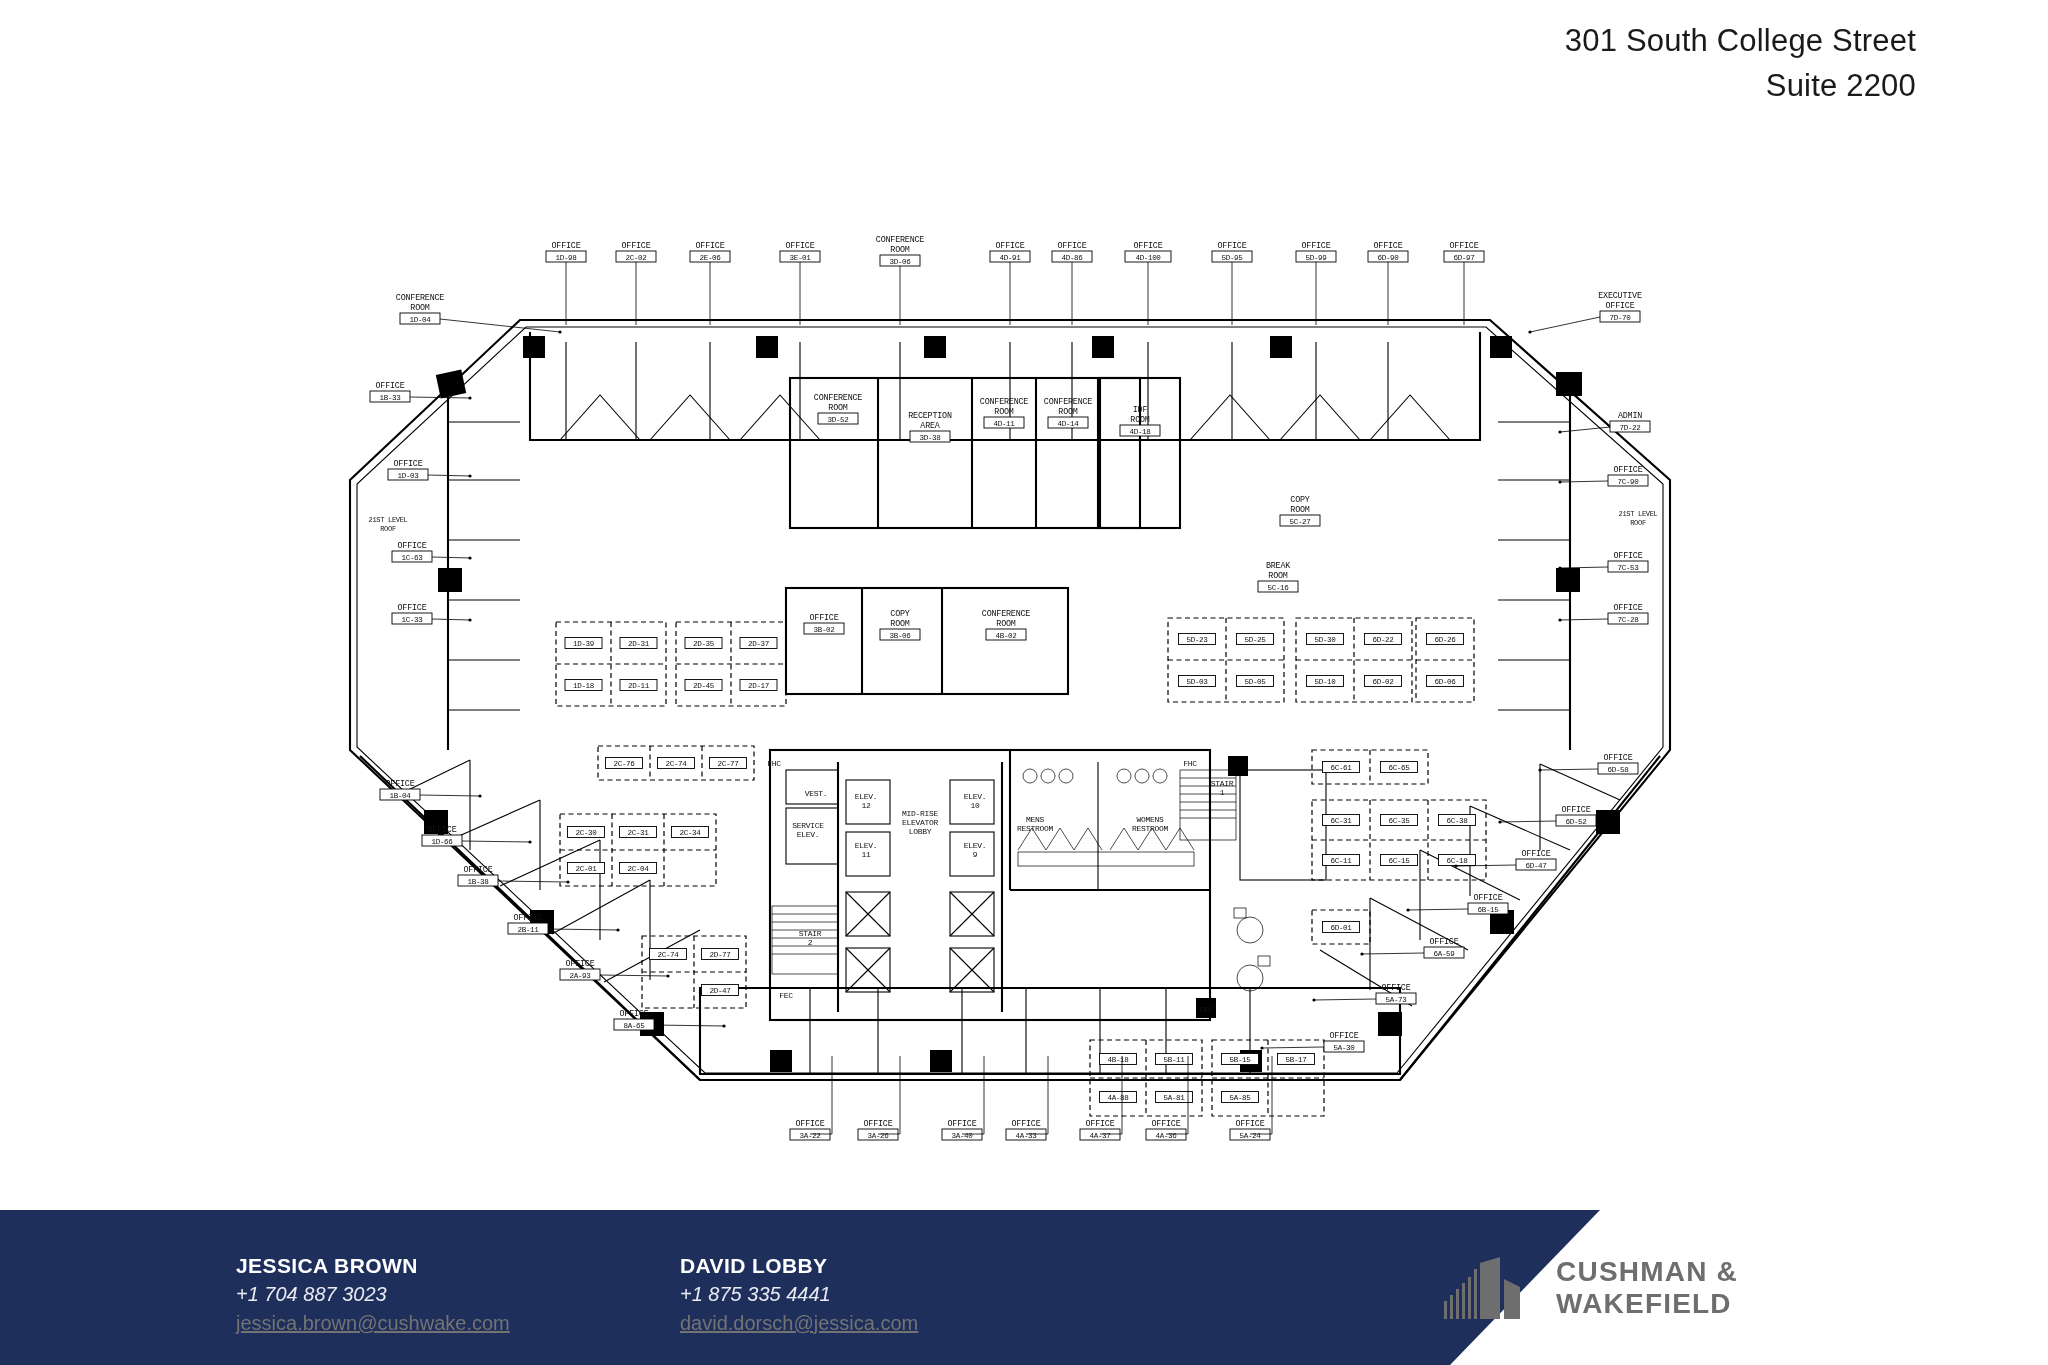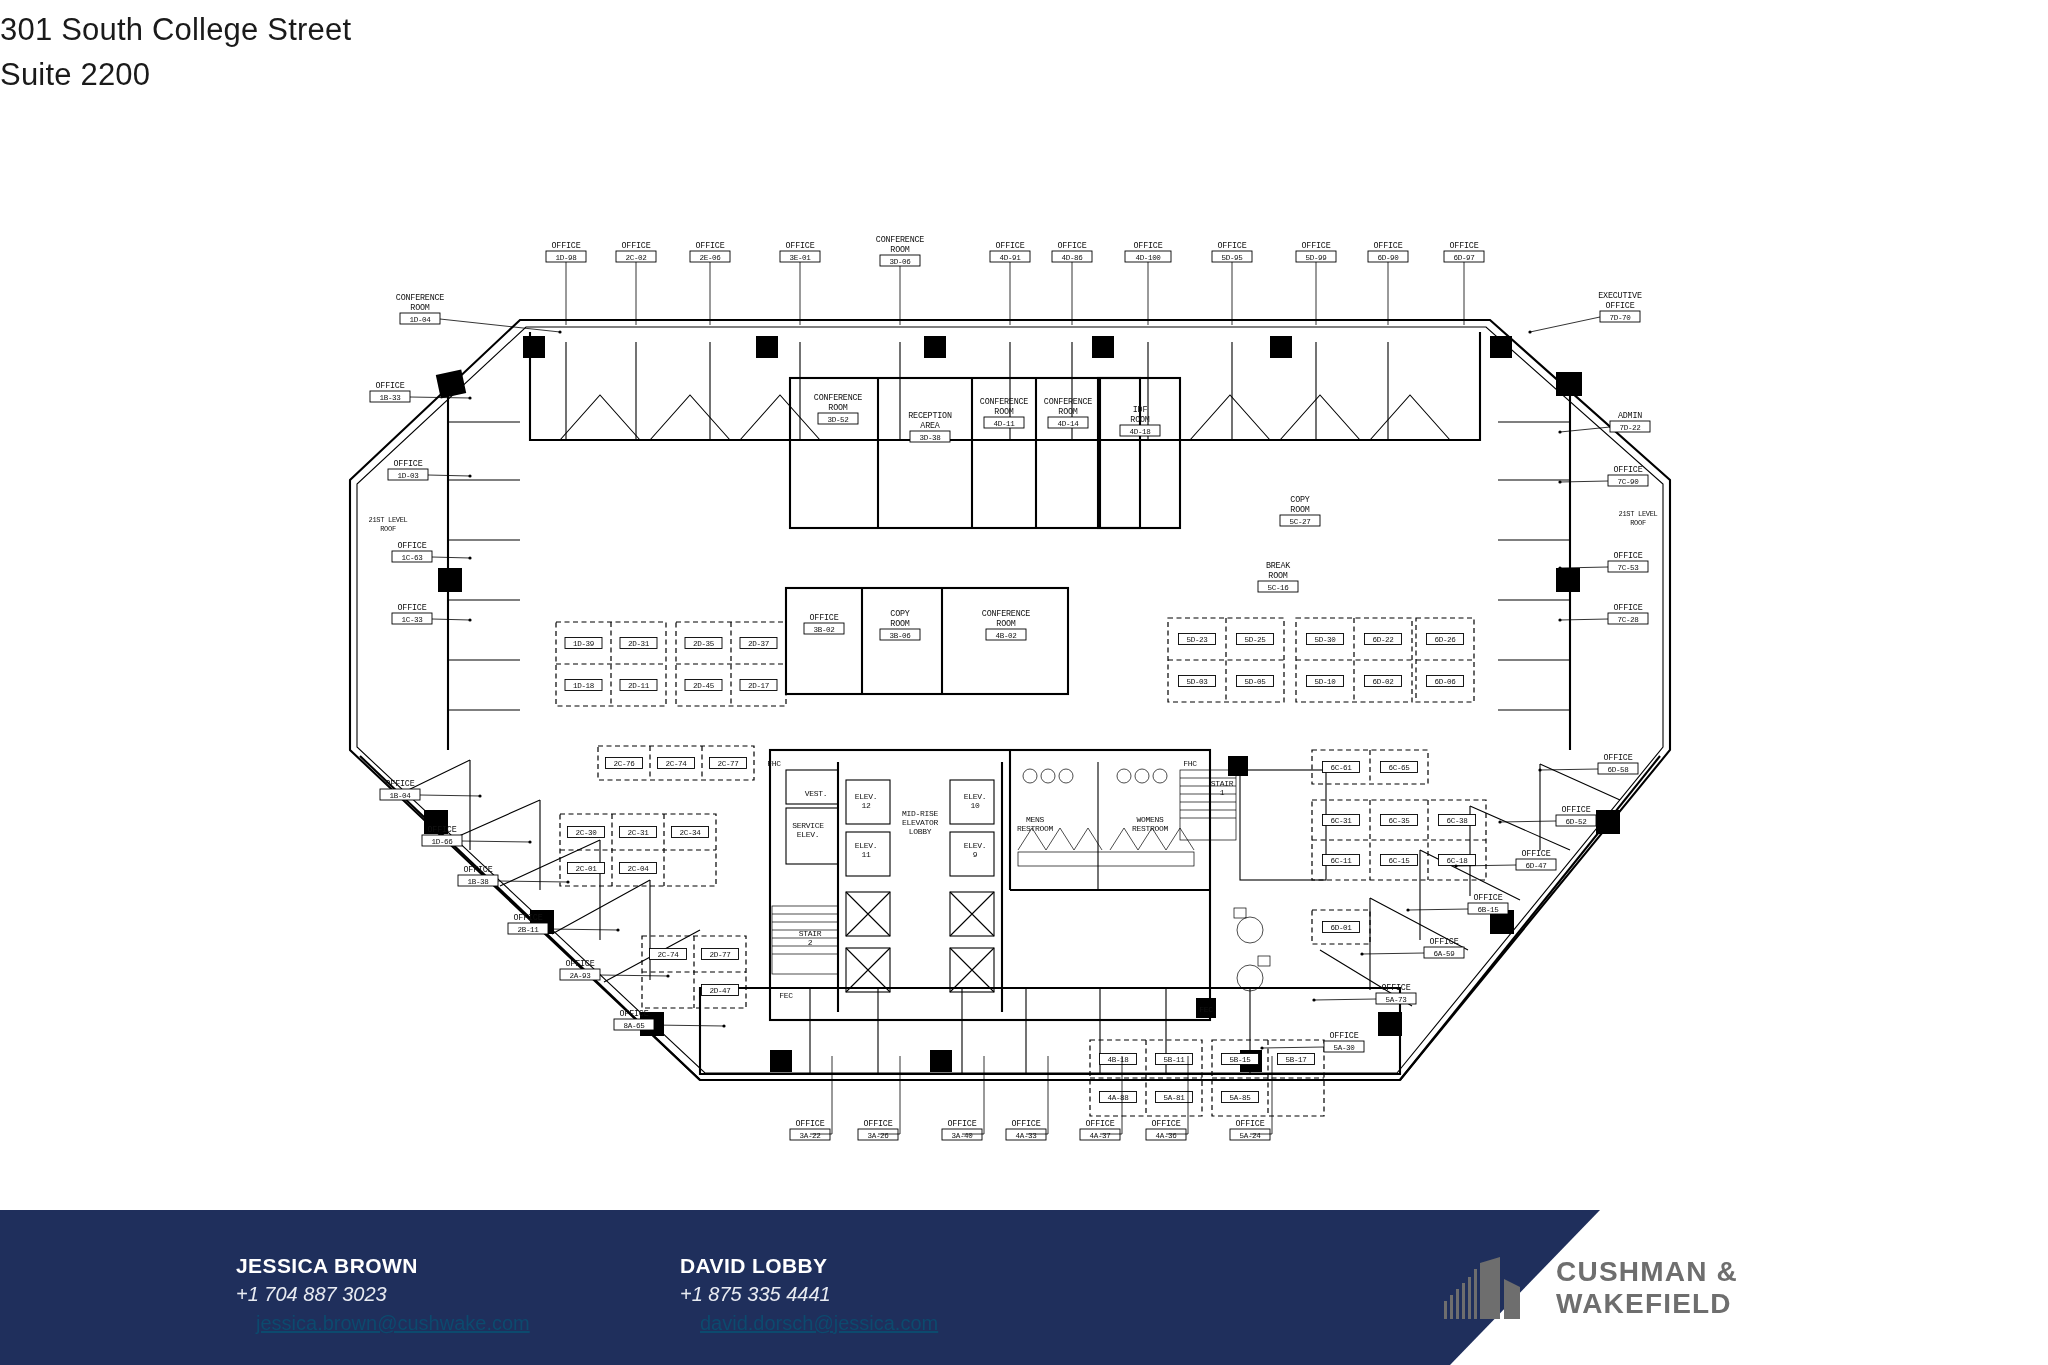--- a/index.html
+++ b/index.html
@@ -7,22 +7,22 @@
   body {
     width:2048px; height:1365px;
     background:#ffffff;
     font-family:"Liberation Sans", sans-serif;
     position:relative;
     overflow:hidden;
   }
 
   
   #title-block {
-    position:absolute; left:0; top:7px; width:1916px;
-    text-align:left;
+    position:absolute; left:0; top:18px; width:1916px;
+    text-align:right;
     color:#1a1a1a;
   }
   #title-block div {
     font-size:31px; line-height:45px; font-weight:400; letter-spacing:.2px;
   }
 
   
   #floorplan-stage {
     position:absolute; left:0; top:150px; width:2048px; height:1060px;
   }
@@ -43,23 +43,22 @@
   }
   #contact-1 { left:236px; }
   #contact-2 { left:680px; }
   .contact .c-name {
     font-size:21px; font-weight:bold; letter-spacing:.4px; line-height:28px;
   }
   .contact .c-phone {
     font-size:20px; font-weight:400; line-height:29px; color:#e8ebf2;font-style:italic;
   }
   .contact .c-email {
-    font-size:20px; font-weight:400; line-height:29px; color:#0c4a6e;
+    font-size:20px; font-weight:400; line-height:29px; color:#737373;
     text-decoration:underline;
-    margin-left:20px;
   }
 
   #logo-block {
     position:absolute; right:62px; top:46px;
     display:flex; align-items:center; gap:20px;
   }
   #logo-mark { width:92px; height:62px; }
   #logo-text {
     color:#6e6e6e; font-size:28px; font-weight:bold;
     line-height:32px; letter-spacing:1.2px;

